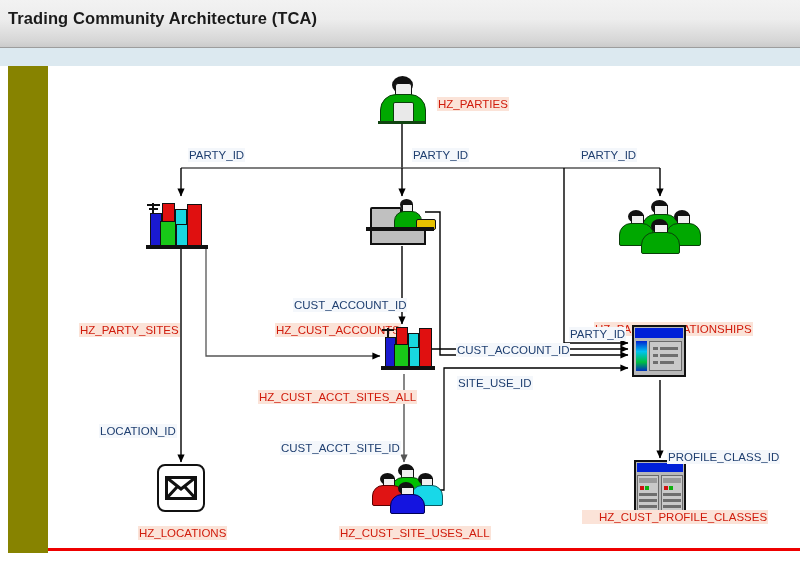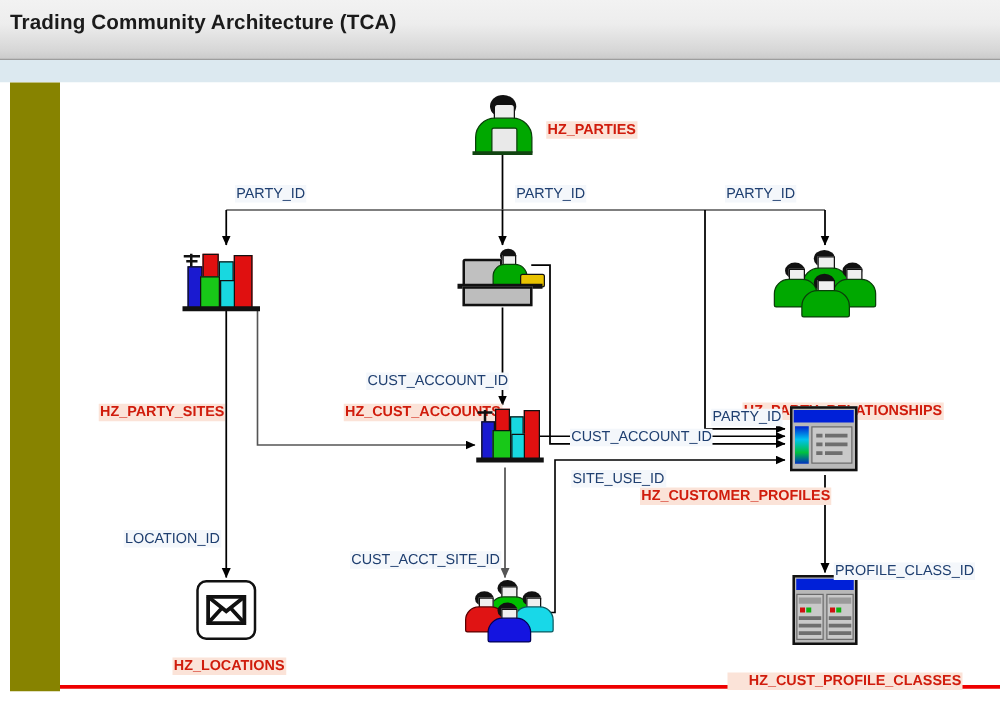--- a/index.html
+++ b/index.html
@@ -49,21 +49,20 @@
   svg.wires{position:absolute;left:0;top:0;width:800px;height:501px;overflow:visible;}
 
   
   .node{position:absolute;}
   .nlabel{
     position:absolute;white-space:nowrap;
     font-size:11.5px;color:#d01c0c;
     background:#fbe3d8;
     padding:0 1px;
     line-height:14px;
-    font-weight:bold;
   }
   .elabel{
     position:absolute;white-space:nowrap;
     font-size:11.5px;color:#1f3f70;
     background:#f4f7fb;
     padding:0 1px;line-height:14px;
   }
 
   
   .icon{position:absolute;}
@@ -225,36 +224,36 @@
         <div class="antenna" style="left:2px;top:5px;width:12px;height:2px;"></div>
         <div class="bld" style="left:5px;top:13px;width:11px;height:31px;background:#1a1ad0;"></div>
         <div class="bld" style="left:16px;top:3px;width:12px;height:41px;background:#e01010;"></div>
         <div class="bld" style="left:28px;top:9px;width:11px;height:35px;background:#18d8e0;"></div>
         <div class="bld" style="left:39px;top:4px;width:13px;height:40px;background:#e01010;"></div>
         <div class="bld" style="left:14px;top:20px;width:15px;height:24px;background:#18c818;"></div>
         <div class="bld" style="left:29px;top:23px;width:11px;height:21px;background:#18d8e0;"></div>
         <div class="ground" style="left:1px;top:42px;width:54px;height:4px;"></div>
       </div>
     </div>
+    <div class="nlabel" style="left:258px;top:324px;">HZ_CUST_ACCT_SITES_ALL</div>
 
     <div class="node" style="left:632px;top:259px;">
       <div class="icon" style="width:54px;height:52px;">
         <div class="winbox" style="left:0;top:0;width:54px;height:52px;"></div>
         <div class="wintitle" style="left:3px;top:3px;width:48px;height:10px;"></div>
         <div class="grad-strip" style="left:4px;top:16px;width:11px;height:30px;"></div>
         <div class="winpane" style="left:17px;top:16px;width:33px;height:30px;"></div>
         <div class="winline" style="left:21px;top:22px;width:5px;height:3px;"></div>
         <div class="winline" style="left:28px;top:22px;width:18px;height:3px;"></div>
         <div class="winline" style="left:21px;top:29px;width:5px;height:3px;"></div>
         <div class="winline" style="left:28px;top:29px;width:18px;height:3px;"></div>
         <div class="winline" style="left:21px;top:36px;width:5px;height:3px;"></div>
         <div class="winline" style="left:28px;top:36px;width:14px;height:3px;"></div>
       </div>
     </div>
-    <div class="nlabel" style="left:512px;top:324px;">HZ_CUSTOMER_PROFILES</div>
 
     <div class="node" style="left:157px;top:398px;">
       <div class="icon" style="width:48px;height:48px;">
         <div class="env-outer" style="left:0;top:0;width:48px;height:48px;"></div>
         <div class="env-inner" style="left:8px;top:12px;width:32px;height:24px;"></div>
         <svg style="position:absolute;left:8px;top:12px;" width="32" height="24" viewBox="0 0 32 24">
           <path d="M1,1 L16,13 L31,1" stroke="#111" stroke-width="3" fill="none"></path>
           <path d="M1,23 L12,11 M31,23 L20,11" stroke="#111" stroke-width="3" fill="none"></path>
         </svg>
       </div>
@@ -278,20 +277,21 @@
         <div style="position:absolute;left:49px;top:14px;width:10px;height:11px;background:#efefef;border:1px solid #111;"></div>
         <div style="position:absolute;left:39px;top:21px;width:30px;height:19px;background:#18d8e8;
                     border:1px solid #0a5a60;border-radius:11px 11px 2px 2px;"></div>
 
         <div style="position:absolute;left:26px;top:18px;width:16px;height:13px;background:#111;border-radius:50%;"></div>
         <div style="position:absolute;left:29px;top:23px;width:11px;height:12px;background:#efefef;border:1px solid #111;"></div>
         <div style="position:absolute;left:18px;top:30px;width:33px;height:18px;background:#1414e0;
                     border:1px solid #000055;border-radius:12px 12px 2px 2px;"></div>
       </div>
     </div>
+    <div class="nlabel" style="left:339px;top:460px;">HZ_CUST_SITE_USES_ALL</div>
 
     <div class="node" style="left:634px;top:394px;">
       <div class="icon" style="width:52px;height:56px;">
         <div class="winbox" style="left:0;top:0;width:52px;height:56px;"></div>
         <div class="wintitle" style="left:3px;top:3px;width:46px;height:9px;"></div>
         <div class="winpane" style="left:3px;top:15px;width:22px;height:37px;"></div>
         <div class="winpane" style="left:27px;top:15px;width:22px;height:37px;"></div>
         <div class="winline" style="left:5px;top:18px;width:18px;height:5px;background:#9a9a9a;"></div>
         <div class="winline" style="left:29px;top:18px;width:18px;height:5px;background:#9a9a9a;"></div>
         <div style="position:absolute;left:6px;top:26px;width:4px;height:4px;background:#d01010;"></div>
@@ -299,21 +299,21 @@
         <div style="position:absolute;left:30px;top:26px;width:4px;height:4px;background:#d01010;"></div>
         <div style="position:absolute;left:35px;top:26px;width:4px;height:4px;background:#10b010;"></div>
         <div class="winline" style="left:5px;top:33px;width:18px;height:3px;"></div>
         <div class="winline" style="left:5px;top:39px;width:18px;height:3px;"></div>
         <div class="winline" style="left:5px;top:45px;width:18px;height:3px;"></div>
         <div class="winline" style="left:29px;top:33px;width:18px;height:3px;"></div>
         <div class="winline" style="left:29px;top:39px;width:18px;height:3px;"></div>
         <div class="winline" style="left:29px;top:45px;width:18px;height:3px;"></div>
       </div>
     </div>
-    <div class="nlabel" style="left:582px;top:472px;padding-left:17px;">HZ_CUST_PROFILE_CLASSES</div>
+    <div class="nlabel" style="left:582px;top:444px;padding-left:17px;">HZ_CUST_PROFILE_CLASSES</div>
 
     <div class="elabel" style="left:188px;top:82px;">PARTY_ID</div>
 
     <div class="elabel" style="left:412px;top:82px;">PARTY_ID</div>
 
     <div class="elabel" style="left:580px;top:82px;">PARTY_ID</div>
 
     <div class="elabel" style="left:293px;top:232px;">CUST_ACCOUNT_ID</div>
 
     <div class="elabel" style="left:99px;top:358px;">LOCATION_ID</div>

